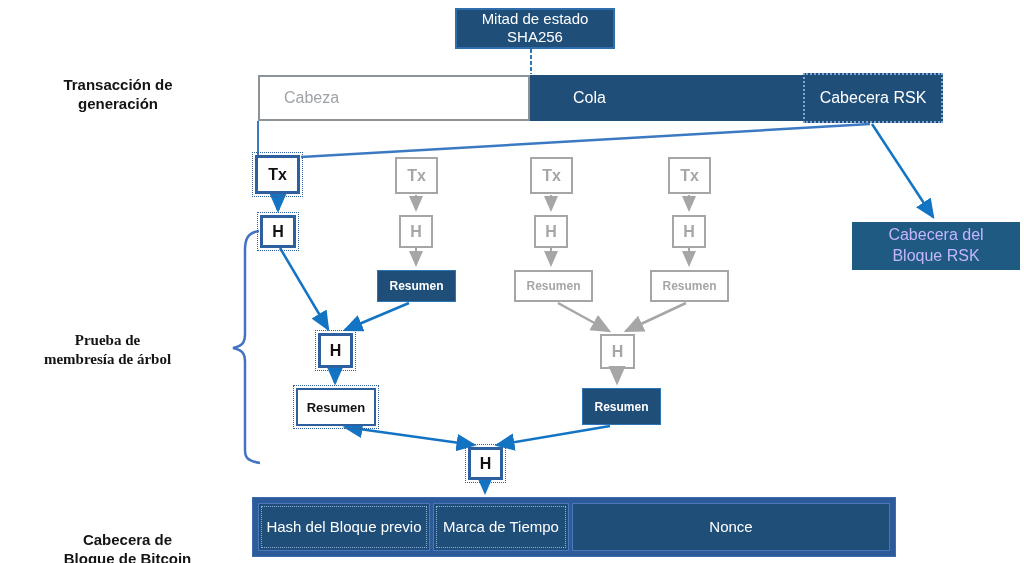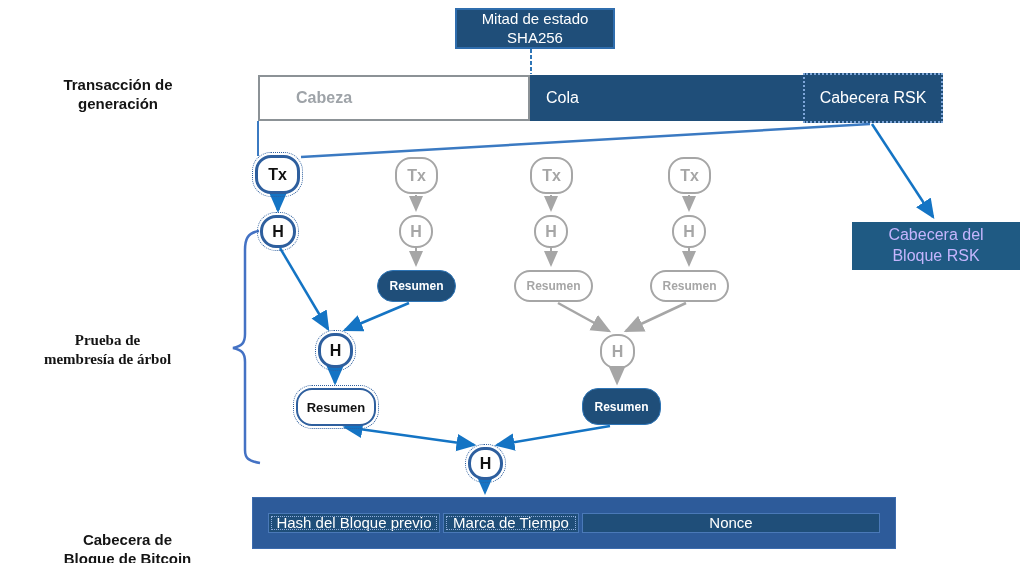--- a/index.html
+++ b/index.html
@@ -10,49 +10,49 @@
   .abs{position:absolute;box-sizing:border-box;}
   svg.wires{position:absolute;left:0;top:0;pointer-events:none;}
 
   
   .side-label{color:#141414;font-weight:bold;font-size:15px;line-height:1.25;text-align:center;}
 
   
   .sha-box{
     left:455px;top:8px;width:160px;height:41px;background:#1F4E79;border:2px solid #2F6DAD;
     color:#fff;font-size:15px;line-height:1.25;text-align:center;
-    display:flex;flex-direction:column;justify-content:flex-start;
+    display:flex;flex-direction:column;justify-content:flex-end;
   }
 
   
   .seg{display:flex;align-items:center;}
   .seg-cabeza{left:258px;top:75px;width:272px;height:46px;background:#fff;border:2px solid #8C9296;
-    color:#9EA3A8;font-weight:bold;font-size:16px;padding-left:36px;}
+    color:#9EA3A8;font-weight:normal;font-size:16px;padding-left:24px;}
   .seg-cola{left:530px;top:75px;width:273px;height:46px;background:#1F4E79;
-    color:#fff;font-size:16px;padding-left:16px;}
+    color:#fff;font-size:16px;padding-left:43px;}
   .seg-etiqueta{left:803px;top:73px;width:140px;height:50px;background:#1F4E79;border:2px dotted #7EA6D9;
     color:#fff;font-size:16px;justify-content:center;}
 
   
   .rsk-box{left:852px;top:222px;width:168px;height:48px;background:#1F5A83;
     color:#c4b5fd;font-size:16px;line-height:1.3;text-align:center;
     display:flex;flex-direction:column;justify-content:center;}
 
   
-  .node{display:flex;align-items:center;justify-content:center;background:#fff;font-weight:bold;border-radius:16px;}
+  .node{display:flex;align-items:center;justify-content:center;background:#fff;font-weight:bold;}
   .node-blue{border:3px solid #2E5F9E;color:#111;font-size:16px;outline:1px dotted #2E5F9E;outline-offset:2px;}
   .node-gray{border:2px solid #A6A6A6;color:#A6A6A6;font-size:16px;background:transparent;}
   .digest-dark{background:#1F4E79;border:1px solid #2E75B6;color:#fff;font-weight:600;font-size:12px;}
   .digest-gray{background:transparent;border:2px solid #A6A6A6;color:#A6A6A6;font-weight:bold;font-size:12px;}
   .digest-proof{background:#fff;border:2px solid #2E5F9E;color:#111;font-weight:bold;font-size:13px;
     outline:1px dotted #2E5F9E;outline-offset:2px;}
 
   
-  .btc-bar{left:252px;top:497px;width:644px;height:52px;background:#2D5B9A;border:1px solid #3C6BAE;
-    display:flex;gap:3px;padding:15px;}
+  .btc-bar{left:252px;top:497px;width:644px;height:60px;background:#2D5B9A;border:1px solid #3C6BAE;
+    display:flex;gap:3px;padding:5px;}
   .btc-cell{background:#1F4E79;border:1px solid #4A79B8;color:#fff;font-size:15px;line-height:1.15;
     display:flex;align-items:center;justify-content:center;text-align:center;box-sizing:border-box;}
   .btc-cell.dotted{outline:1px dotted #8FAEDC;outline-offset:-4px;}
   .c1{width:172px;} .c2{width:176px;} .c3{width:136px;} .c4{flex:1;}
 </style>
 </head>
 <body>
 
 <div id="stage">
 

